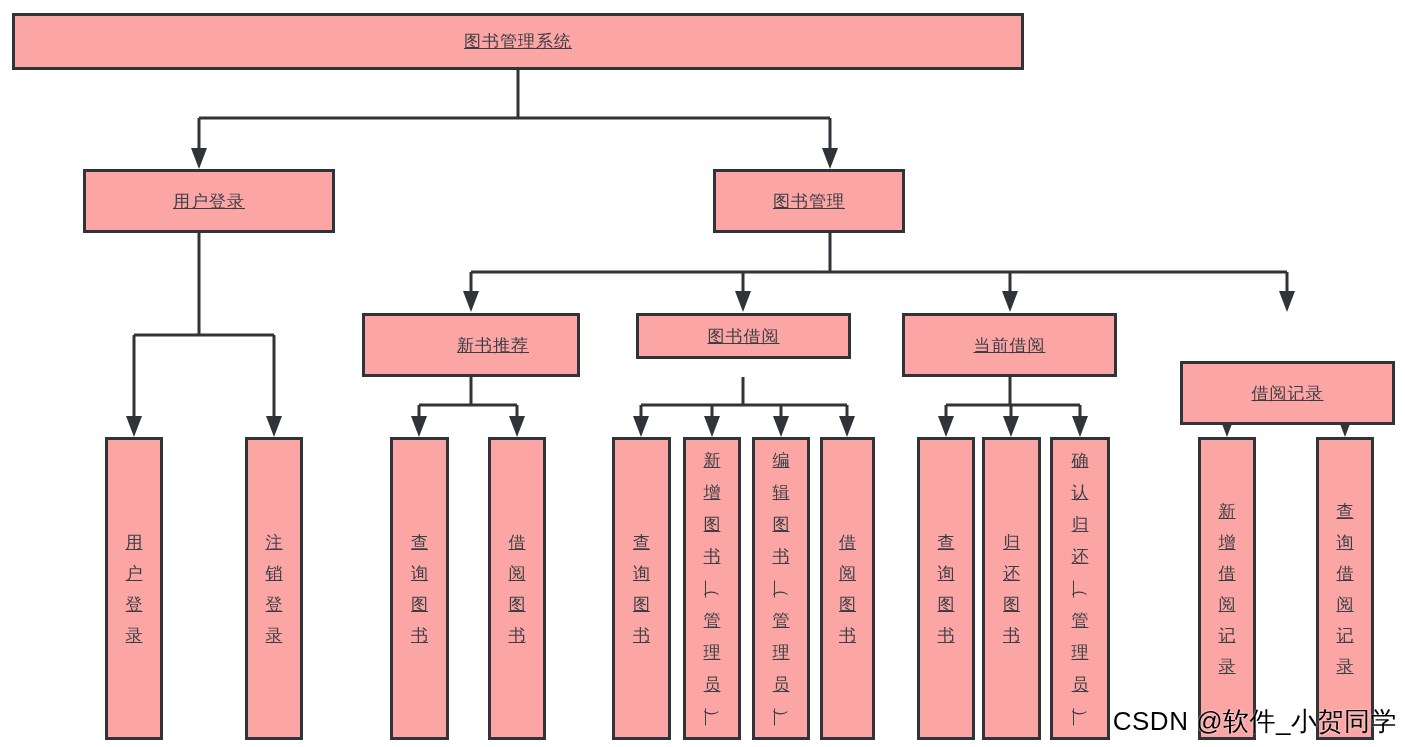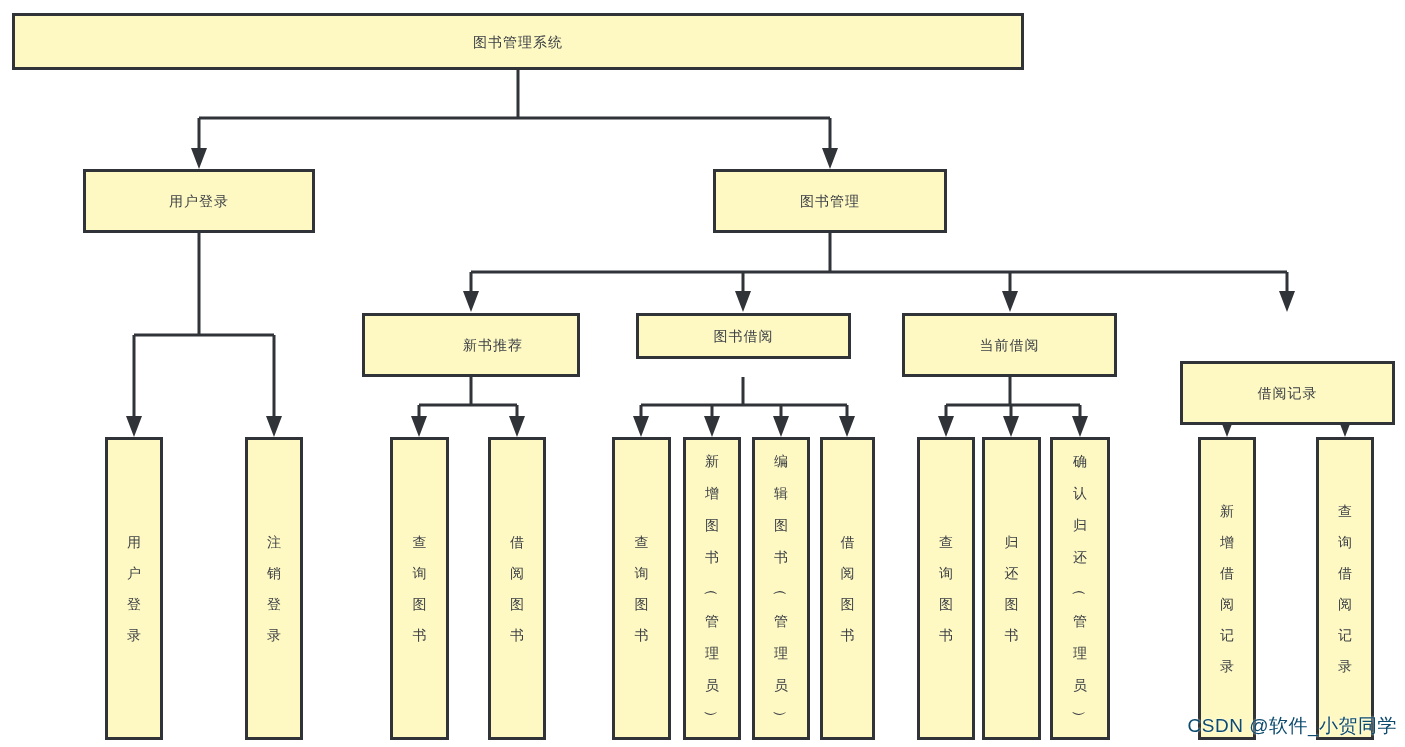--- a/index.html
+++ b/index.html
@@ -18,50 +18,51 @@
   .connectors {
     position: absolute;
     left: 0;
     top: 0;
     width: 1405px;
     height: 747px;
   }
   .node {
     position: absolute;
     box-sizing: border-box;
-    background: #fef9c3;
+    background: #fca5a5;
     border: 3px solid #303338;
     color: #3b3f45;
     display: flex;
     align-items: center;
     justify-content: center;
-    font-size: 14px;
+    font-size: 17px;
     letter-spacing: 1px;
     text-align: center;
+    text-decoration: underline;
   }
   .node.h { line-height: 1; }
   .node.v {
     flex-direction: column;
     letter-spacing: 0;
   }
   .node.v span {
     display: block;
     line-height: 32px;
     height: 32px;
     width: 100%;
     text-align: center;
   }
   .node.v.short span { line-height: 31px; height: 31px; }
   .node.v span.rot { transform: rotate(90deg); }
   .watermark {
     position: absolute;
     right: 8px;
     bottom: 8px;
-    font-size: 19px;
-    color: #0c4a6e;
+    font-size: 26px;
+    color: #000000;
     letter-spacing: 0.5px;
     text-shadow: 0 0 2px #ffffff;
     z-index: 5;
   }
 </style>
 </head>
 <body>
 
 <div class="canvas">
 
@@ -89,22 +90,22 @@
       M411 416 L427 416 L419 437 Z  M509 416 L525 416 L517 437 Z
       M633 416 L649 416 L641 437 Z  M704 416 L720 416 L712 437 Z
       M773 416 L789 416 L781 437 Z  M839 416 L855 416 L847 437 Z
       M938 416 L954 416 L946 437 Z  M1003 416 L1019 416 L1011 437 Z
       M1072 416 L1088 416 L1080 437 Z
       M1219 416 L1235 416 L1227 437 Z  M1337 416 L1353 416 L1345 437 Z"></path>
   </svg>
 
   <div class="node h" style="left:12px; top:13px; width:1012px; height:57px;">图书管理系统</div>
 
-  <div class="node h" style="left:83px; top:169px; width:232px; height:64px;">用户登录</div>
-  <div class="node h" style="left:713px; top:169px; width:234px; height:64px;">图书管理</div>
+  <div class="node h" style="left:83px; top:169px; width:252px; height:64px;">用户登录</div>
+  <div class="node h" style="left:713px; top:169px; width:192px; height:64px;">图书管理</div>
 
   <div class="node h" style="left:362px; top:313px; width:218px; height:64px;padding-left:44px;">新书推荐</div>
   <div class="node h" style="left:636px; top:313px; width:215px; height:46px;">图书借阅</div>
   <div class="node h" style="left:902px; top:313px; width:215px; height:64px;">当前借阅</div>
   <div class="node h" style="left:1180px; top:313px; width:215px; height:64px;margin-top:48px;">借阅记录</div>
 
   <div class="node v short" style="left:105px; top:437px; width:58px; height:303px;">
       <span>用</span>
       <span>户</span>
       <span>登</span>

